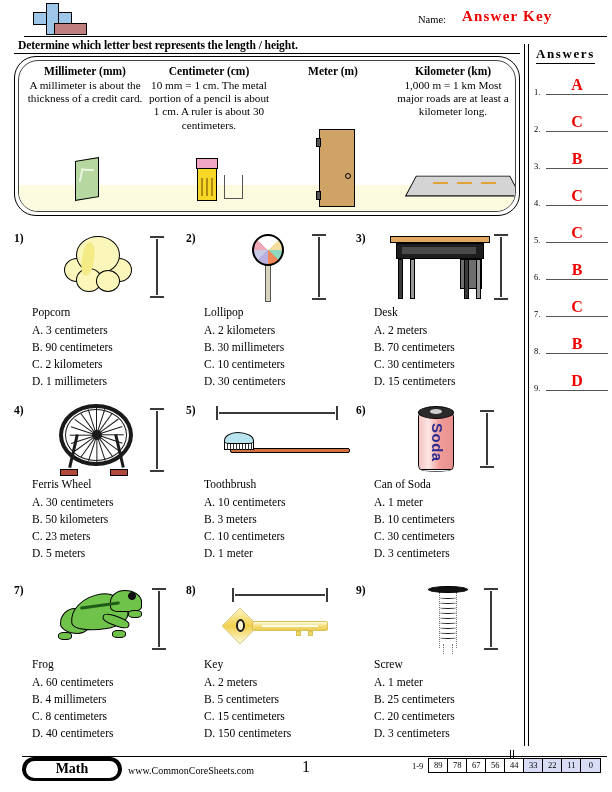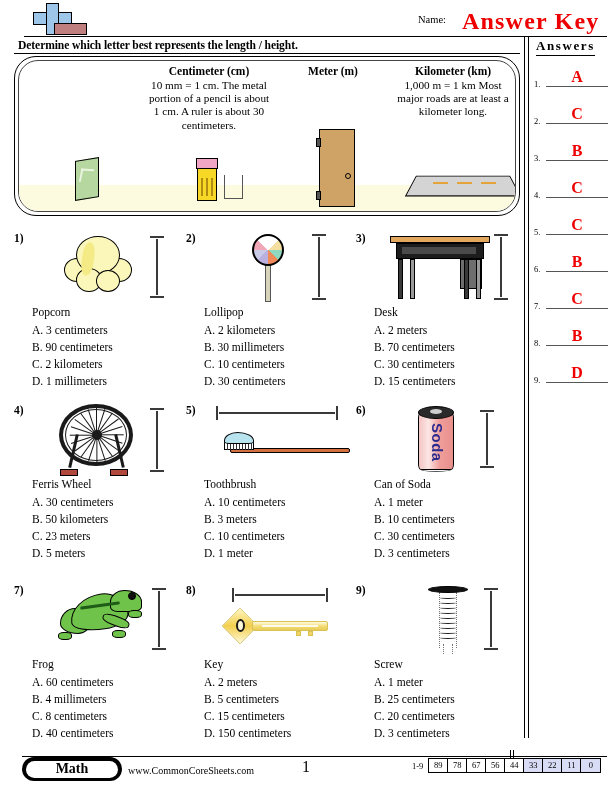--- a/index.html
+++ b/index.html
@@ -34,42 +34,42 @@
   }
   #title {
     position: absolute; left: 0; top: 9px; width: 612px;
     text-align: center; font-size: 13.5px; letter-spacing: .1px;
   }
   #name-label {
     position: absolute; left: 418px; top: 14px; font-size: 10.5px;
   }
   #name-value {
     position: absolute; left: 462px; top: 8px;
-    font-size: 24px; font-weight: bold; color: #ee0000;
+    font-size: 15px; font-weight: bold; color: #ee0000;
     letter-spacing: 1.2px;
     font-family: "Liberation Serif", serif;
   }
   #header-rule {
     position: absolute; left: 24px; top: 36px; width: 583px; height: 0;
     border-top: 1.6px solid #000;
   }
 
   
   #directions {
     position: absolute; left: 18px; top: 39px;
     font-size: 11.6px; font-weight: bold; letter-spacing: -.1px;
   }
   #directions-rule {
     position: absolute; left: 14px; top: 53px; width: 506px; height: 0;
     border-top: 1.1px solid #000;
   }
 
   
   #answer-col {
-    position: absolute; left: 524px; top: 36px; width: 80px; height: 710px;
+    position: absolute; left: 524px; top: 44px; width: 80px; height: 710px;
   }
   #ans-divider-a {
     position: absolute; left: 0px; top: 0px; width: 0; height: 702px;
     border-left: 1.3px solid #000;
   }
   #ans-divider-b {
     position: absolute; left: 4px; top: 0px; width: 0; height: 702px;
     border-left: 1.3px solid #000;
   }
   #ans-title {
@@ -517,20 +517,24 @@
 </div>
 <div id="header-rule"></div>
 
 <div id="directions">Determine which letter best represents the length / height.</div>
 <div id="directions-rule"></div>
 
 <div id="infobox">
   <div id="infobox-inner">
     <div id="ground"></div>
 
+    <div class="info-col" style="left:4px;">
+      <div class="info-head">Millimeter (mm)</div>
+      <div class="info-body">A millimeter is about the thickness of a credit card.</div>
+    </div>
     <div class="info-col" style="left:128px;">
       <div class="info-head">Centimeter (cm)</div>
       <div class="info-body">10 mm = 1 cm.
 The metal portion of a pencil is about 1 cm. A ruler is about 30 centimeters.</div>
     </div>
     <div class="info-col" style="left:252px;">
       <div class="info-head">Meter (m)</div>
     </div>
     <div class="info-col" style="left:372px;">
       <div class="info-head">Kilometer (km)</div>

